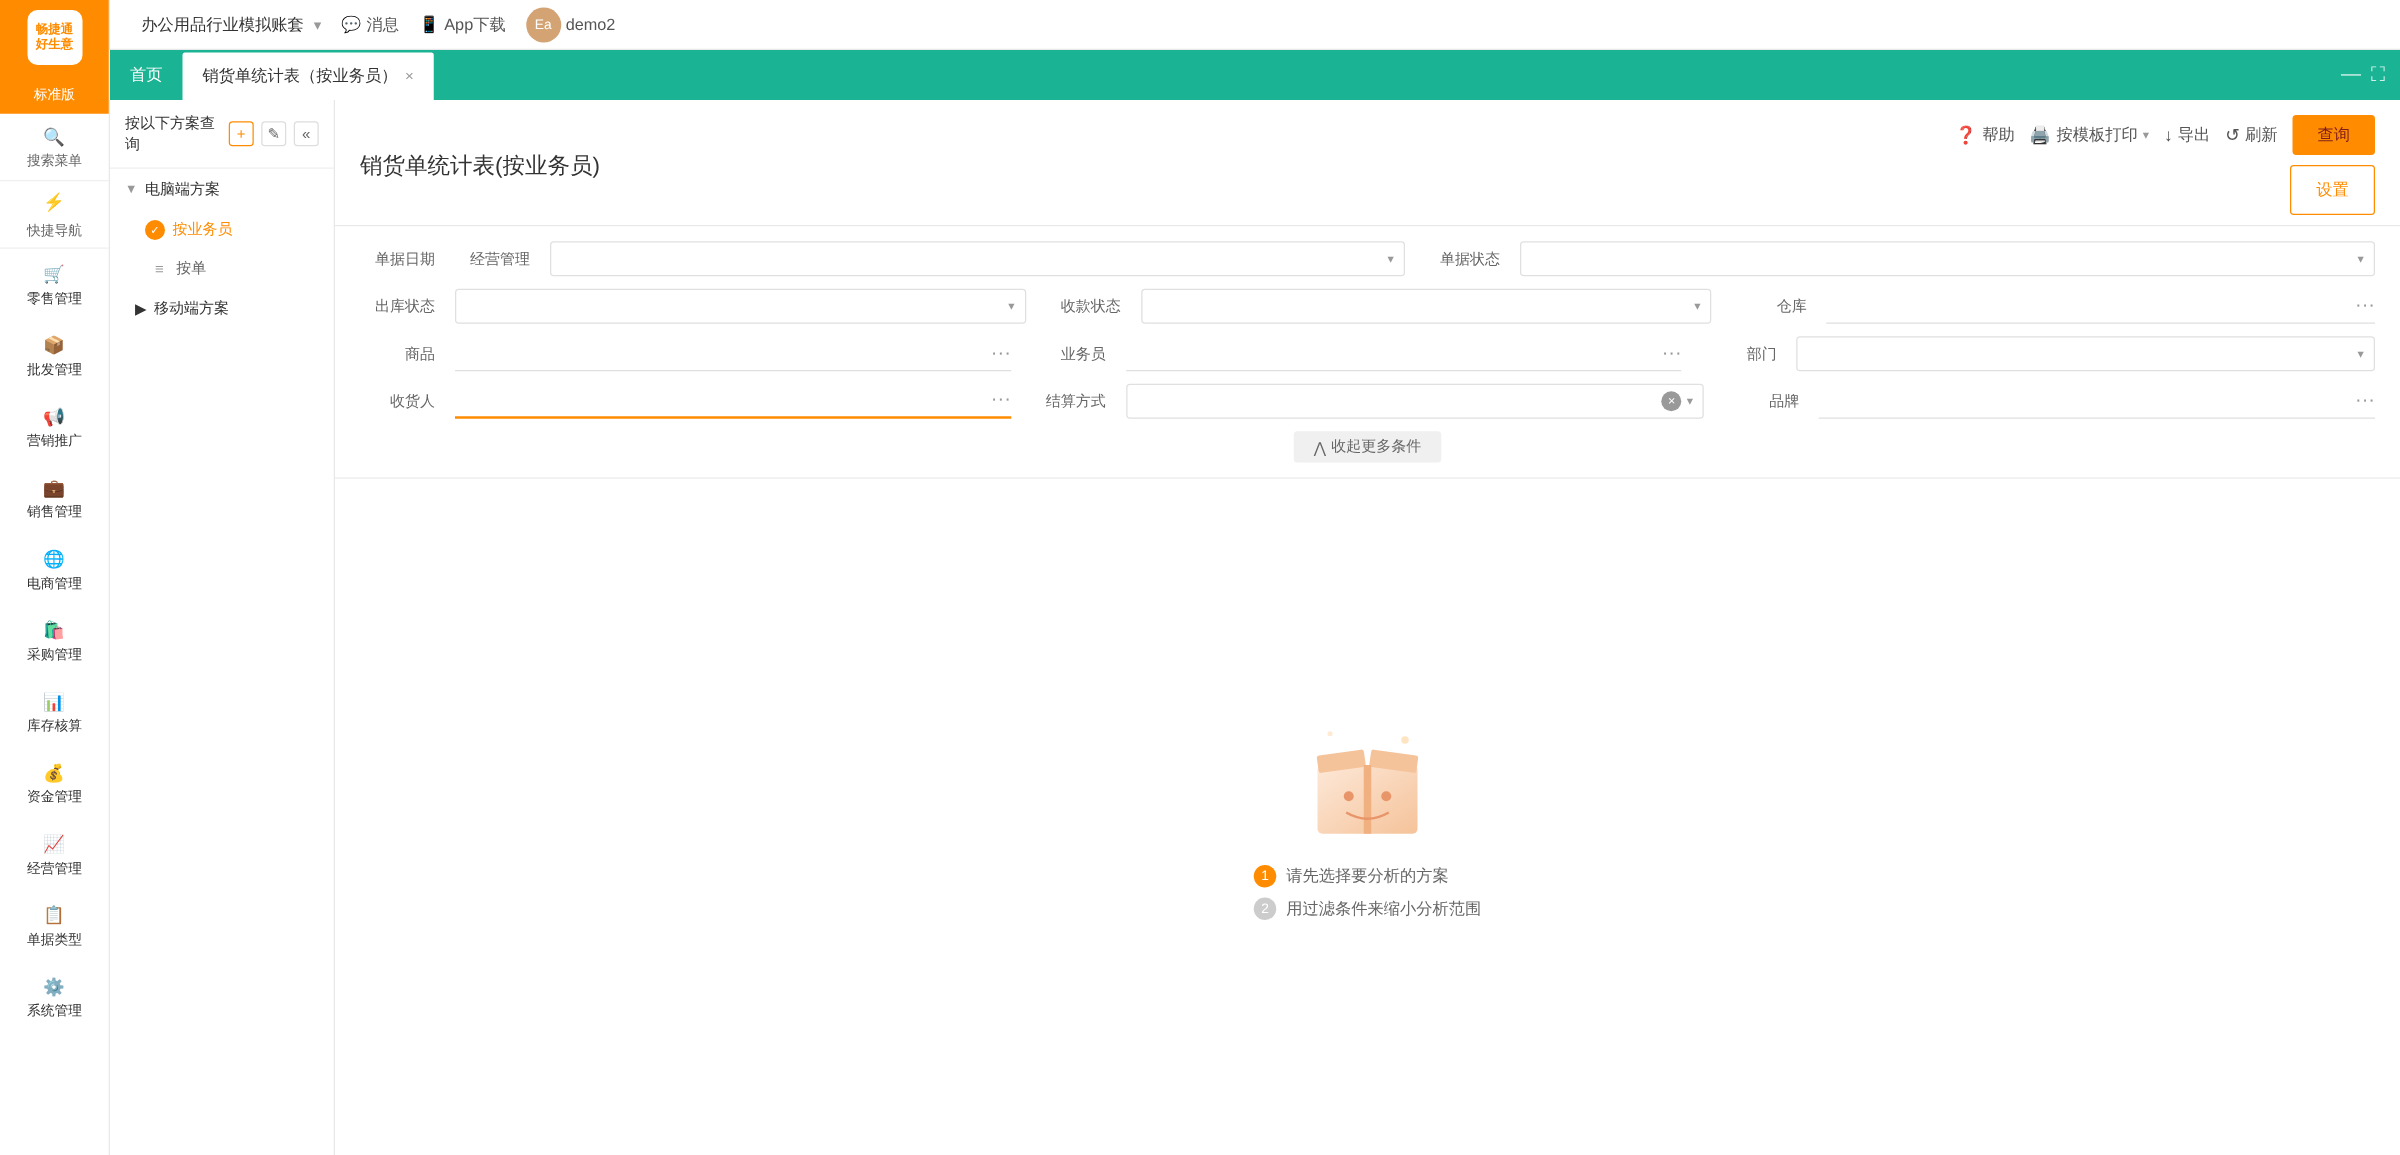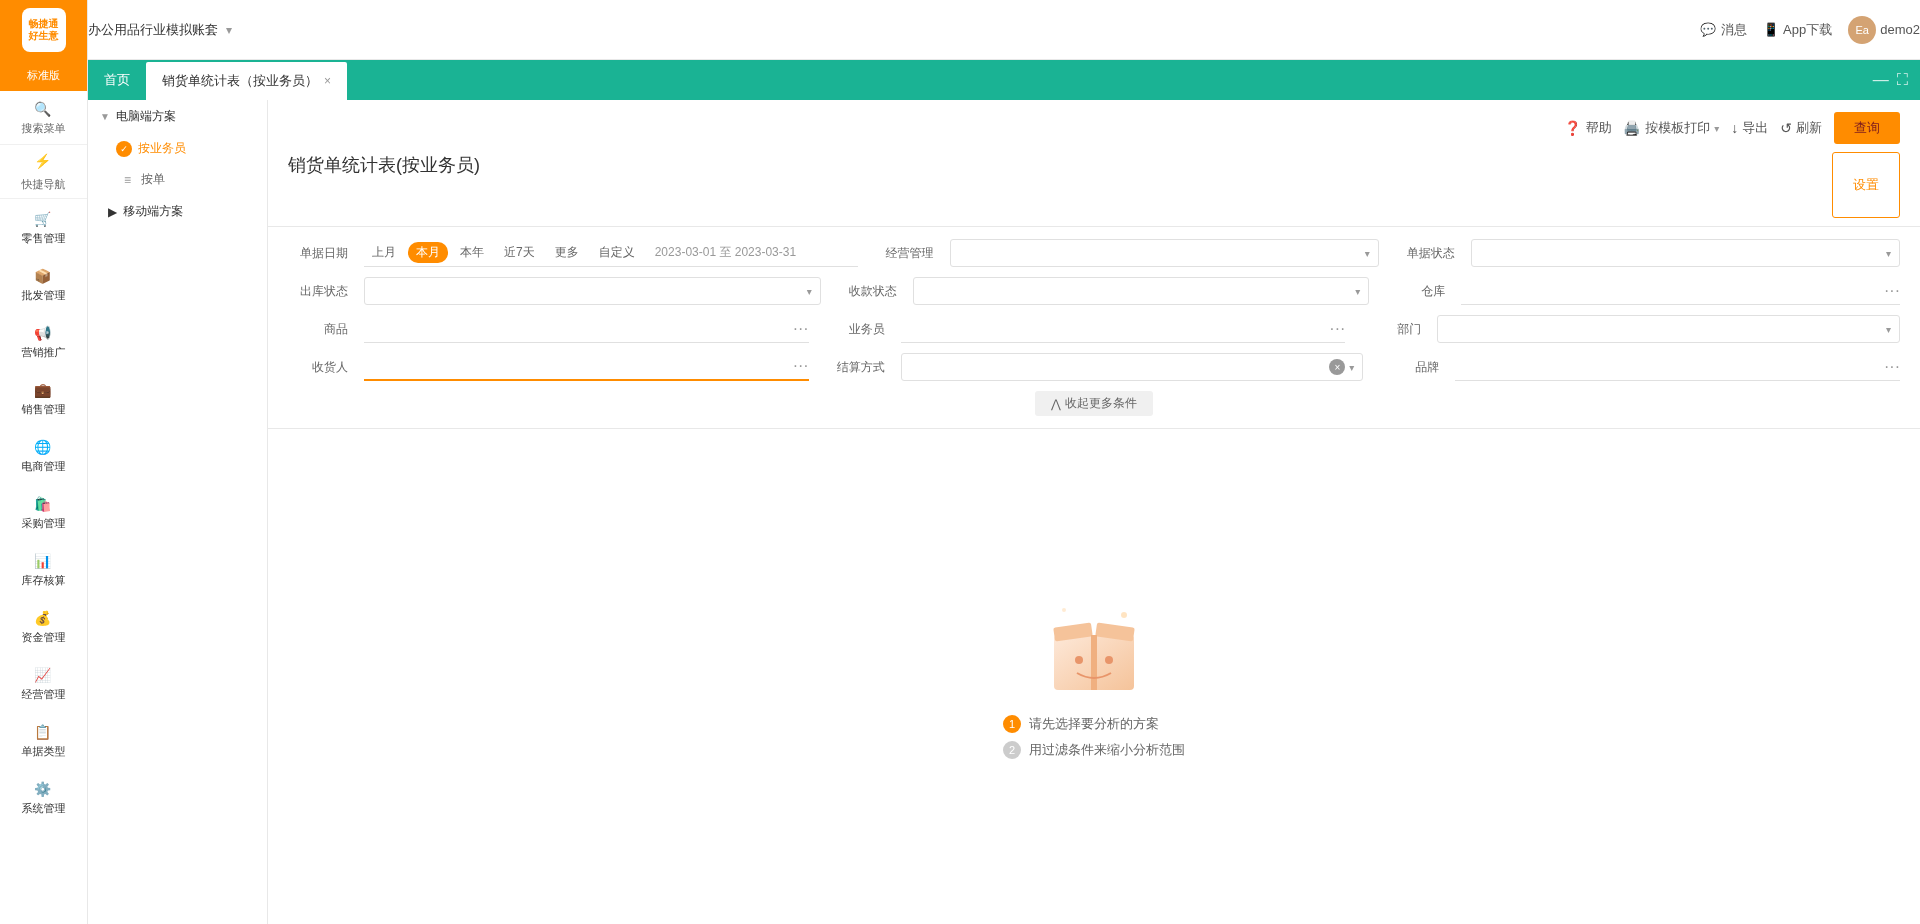--- a/index.html
+++ b/index.html
@@ -16,21 +16,21 @@
     .sidebar-nav { width: 100%; padding: 6px 4px; display: flex; flex-direction: column; align-items: center; cursor: pointer; border-bottom: 1px solid #f0f0f0; }
     .sidebar-nav span { font-size: 11px; color: #666; margin-top: 6px; }
     .sidebar-item { width: 100%; padding: 10px 4px; display: flex; flex-direction: column; align-items: center; cursor: pointer; }
     .sidebar-item .label { font-size: 11px; color: #333; margin-top: 2px; text-align: center; }
     .icon-circle { width: 20px; height: 20px; display: flex; align-items: center; justify-content: center; font-size: 14px; color: #666; }
 
     
     .main { flex: 1; display: flex; flex-direction: column; overflow: hidden; }
 
     
-    .topbar { height: 60px; background: #fff; border-bottom: 1px solid #e8e8e8; display: flex; align-items: center; padding: 0 0; gap: 16px; justify-content: space-between; }
+    .topbar { height: 40px; background: #fff; border-bottom: 1px solid #e8e8e8; display: flex; align-items: center; padding: 0 25px; gap: 16px; }
     .topbar-left { display: flex; align-items: center; gap: 8px; }
     .topbar-title { font-size: 13px; color: #333; }
     .topbar-arrow { color: #999; font-size: 12px; cursor: pointer; }
     .topbar-right { display: flex; align-items: center; gap: 16px; }
     .topbar-right-item { display: flex; align-items: center; gap: 4px; cursor: pointer; color: #555; font-size: 13px; }
     .avatar { width: 28px; height: 28px; border-radius: 50%; background: #d4a373; display: flex; align-items: center; justify-content: center; color: #fff; font-size: 11px; overflow: hidden; }
 
     
     .tabbar { height: 40px; background: #1ab394; display: flex; align-items: center; padding: 0 0; }
     .tab { height: 40px; padding: 0 16px; display: flex; align-items: center; gap: 6px; cursor: pointer; font-size: 13px; border-radius: 10px; }
@@ -61,21 +61,21 @@
     .mobile-group-header { padding: 8px 12px 8px 20px; display: flex; align-items: center; gap: 6px; cursor: pointer; font-size: 12px; color: #333; }
 
     
     .right-panel { flex: 1; display: flex; flex-direction: column; overflow: hidden; }
     .page-header { background: #fff; padding: 12px 20px 8px; border-bottom: 1px solid #e8e8e8; display: flex; align-items: center; justify-content: space-between; }
     .page-title { font-size: 18px; color: #333; font-weight: 500; }
     .page-header-actions { display: flex; align-items: center; gap: 12px; }
     .header-action { display: flex; align-items: center; gap: 4px; cursor: pointer; color: #555; font-size: 13px; }
     .header-action .icon { font-size: 14px; }
     .query-btn { background: #ff8c00; color: #7f1d1d; border: none; padding: 7px 20px; border-radius: 3px; cursor: pointer; font-size: 13px; }
-    .setting-btn { background: #fff; color: #ff8c00; border: 1px solid #ff8c00; padding: 23px 20px; border-radius: 3px; cursor: pointer; font-size: 13px; margin-top: 4px; }
+    .setting-btn { background: #fff; color: #ff8c00; border: 1px solid #ff8c00; padding: 10px 20px; border-radius: 3px; cursor: pointer; font-size: 13px; margin-top: 4px; }
 
     
     .filter-area { background: #fff; padding: 12px 20px; border-bottom: 1px solid #e8e8e8; }
     .filter-row { display: flex; align-items: center; gap: 16px; margin-bottom: 10px; }
     .filter-row:last-child { margin-bottom: 0; }
     .filter-label { width: 60px; color: #666; font-size: 12px; flex-shrink: 0; text-align: right; }
     .filter-control { flex: 1; display: flex; align-items: center; border-bottom: 1px solid #e0e0e0; padding: 4px 0; min-height: 28px; }
     .filter-control.with-dropdown { border: 1px solid #e0e0e0; border-radius: 3px; padding: 4px 8px; justify-content: space-between; }
     .date-tabs { display: flex; gap: 4px; align-items: center; }
     .date-tab { padding: 2px 8px; font-size: 12px; color: #666; cursor: pointer; border-radius: 2px; }
@@ -200,20 +200,28 @@
     </div>
     <div class="tabbar-actions">
       <span class="tabbar-action-btn">—</span>
       <span class="tabbar-action-btn">⛶</span>
     </div>
   </div>
 
   <div class="content">
 
     <div class="left-panel">
+      <div class="left-panel-header">
+        <span class="left-panel-title">按以下方案查询</span>
+        <div class="left-panel-actions">
+          <button class="lp-btn orange">+</button>
+          <button class="lp-btn">✎</button>
+          <button class="lp-btn">«</button>
+        </div>
+      </div>
 
       <div class="scheme-group">
         <div class="scheme-group-header">
           <span class="arrow">▼</span>
           <span>电脑端方案</span>
         </div>
         <div class="scheme-item active">
           <div class="active-dot">✓</div>
           <span>按业务员</span>
         </div>
@@ -259,31 +267,20 @@
             </div>
             <button class="setting-btn">设置</button>
           </div>
         </div>
       </div>
 
       <div class="filter-area">
 
         <div class="filter-row">
           <span class="filter-label">单据日期</span>
-          <div class="filter-control" style="flex:1.2;border:none;border-bottom:1px solid #e0e0e0;padding:0">
-            <div class="date-tabs">
-              <span class="date-tab">上月</span>
-              <span class="date-tab active">本月</span>
-              <span class="date-tab">本年</span>
-              <span class="date-tab">近7天</span>
-              <span class="date-tab">更多</span>
-              <span class="date-tab">自定义</span>
-              <span class="date-range">2023-03-01 至 2023-03-31</span>
-            </div>
-          </div>
 
           <span class="filter-label">经营管理</span>
           <div class="filter-control with-dropdown" style="flex:1;min-width:200px">
             <span></span>
             <span class="dropdown-arrow">▾</span>
           </div>
 
           <span class="filter-label">单据状态</span>
           <div class="filter-control with-dropdown" style="flex:1;min-width:200px">
             <span></span>

